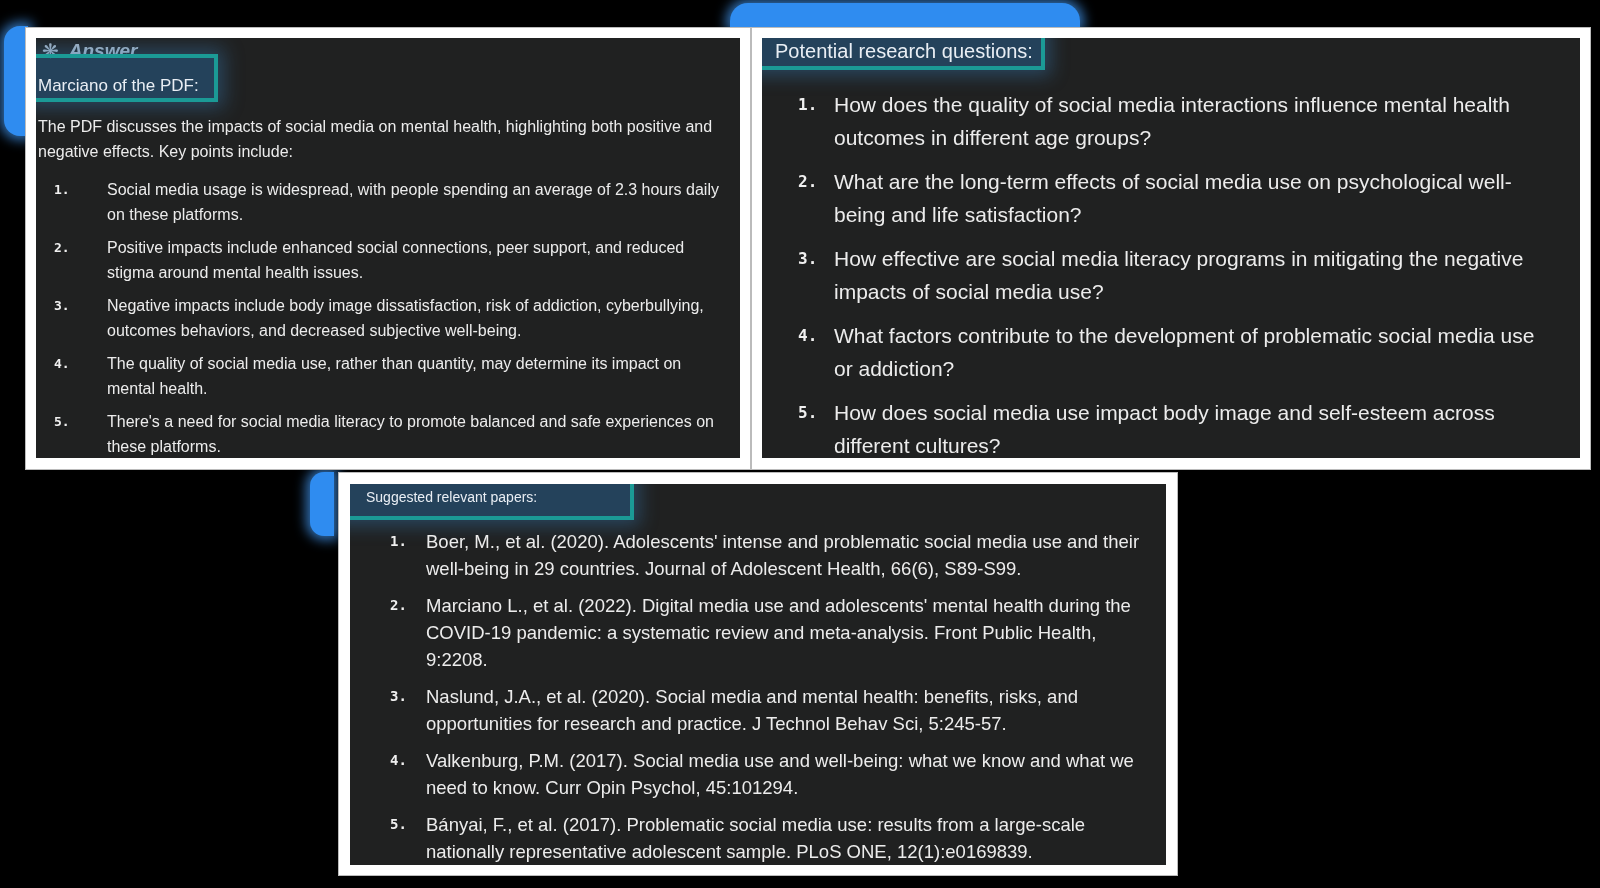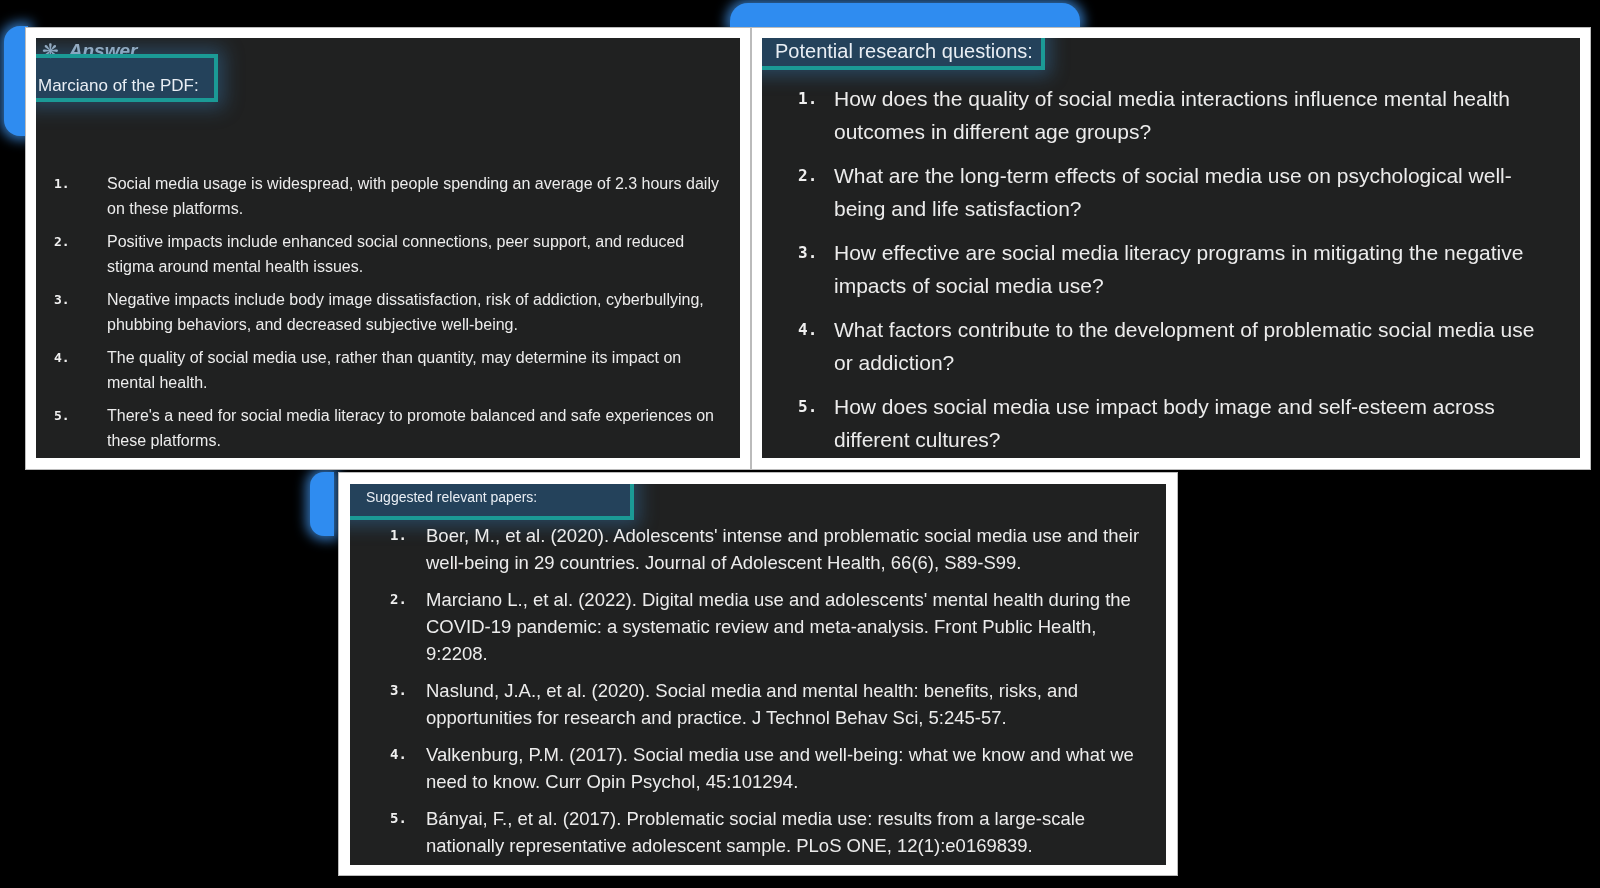--- a/index.html
+++ b/index.html
@@ -29,21 +29,21 @@
     .hl-text { position: absolute; font-size: 17px; color: #e9eef4; white-space: nowrap; }
 
     .answer-hdr { position: absolute; left: 6px; top: 2px; display: flex; align-items: center; gap: 10px; opacity: 0.75; }
     .answer-icon { font-size: 20px; color: #cfe2f3; line-height: 20px; }
     .answer-lbl { font-size: 19px; color: #cfe2f3; font-weight: bold; font-style: italic; }
 
     .para { position: absolute; font-size: 16px; line-height: 25px; color: #ececec; }
     ol.items { position: absolute; margin: 0; padding: 0; list-style: none; }
     ol.items li { position: relative; }
     .num { position: absolute; font-family: "DejaVu Sans Mono", monospace; font-weight: bold; color: #f0f0f0; }
-    .txt { display: block; color: #ececec; }
+    .txt { display: block; color: #ececec; margin-top: 6px; }
 
     #list-a { left: 18px; top: 133px; width: 670px; }
     #list-a li { margin-bottom: 8px; padding-left: 53px; font-size: 16px; line-height: 25px; }
     #list-a .num { left: 0; font-size: 13px; }
 
     #list-b { left: 26px; top: 44px; width: 770px; }
     #list-b li { margin-bottom: 11px; padding-left: 46px; font-size: 21px; line-height: 33px; }
     #list-b .num { left: 10px; font-size: 16px; }
 
     #list-c { left: 26px; top: 38px; width: 770px; }
@@ -58,32 +58,33 @@
 <div class="glow glow-bottom"></div>
 
 <div class="frame" id="frame-a">
   <div class="inner" id="inner-a">
     <div class="answer-hdr">
       <span class="answer-icon">❋</span>
       <span class="answer-lbl">Answer</span>
     </div>
     <div class="hl-box" style="left:-6px; top:16px; width:180px; height:40px;"></div>
     <div class="hl-text" style="left:2px; top:38px;">Marciano of the PDF:</div>
+    <div class="para" style="left:2px; top:76px; width:680px;">The PDF discusses the impacts of social media on mental health, highlighting both positive and negative effects. Key points include:</div>
     <ol class="items" id="list-a">
       <li>
           <span class="num">1.</span>
           <span class="txt">Social media usage is widespread, with people spending an average of 2.3 hours daily on these platforms.</span>
         </li>
       <li>
           <span class="num">2.</span>
           <span class="txt">Positive impacts include enhanced social connections, peer support, and reduced stigma around mental health issues.</span>
         </li>
       <li>
           <span class="num">3.</span>
-          <span class="txt">Negative impacts include body image dissatisfaction, risk of addiction, cyberbullying, phubbing behaviors, and decreased subjective well-being.</span>
+          <span class="txt">Negative impacts include body image dissatisfaction, risk of addiction, cyberbullying, outcomes behaviors, and decreased subjective well-being.</span>
         </li>
       <li>
           <span class="num">4.</span>
           <span class="txt">The quality of social media use, rather than quantity, may determine its impact on mental health.</span>
         </li>
       <li>
           <span class="num">5.</span>
           <span class="txt">There's a need for social media literacy to promote balanced and safe experiences on these platforms.</span>
         </li>
     </ol>

